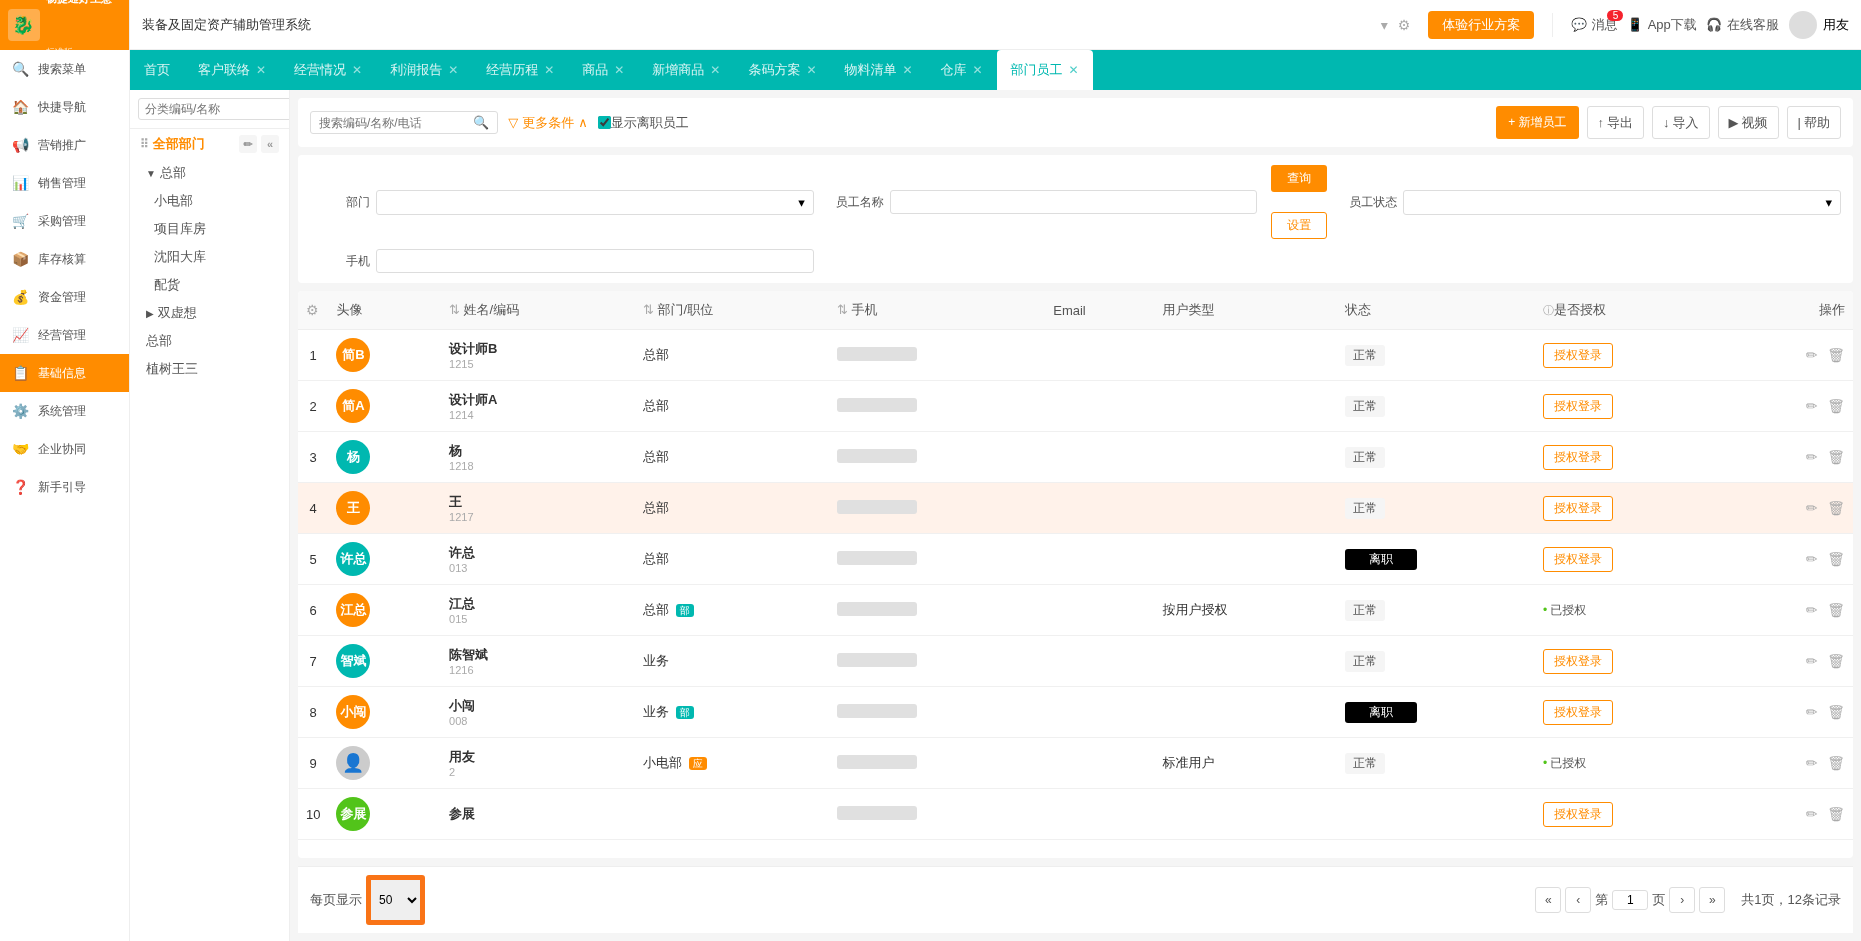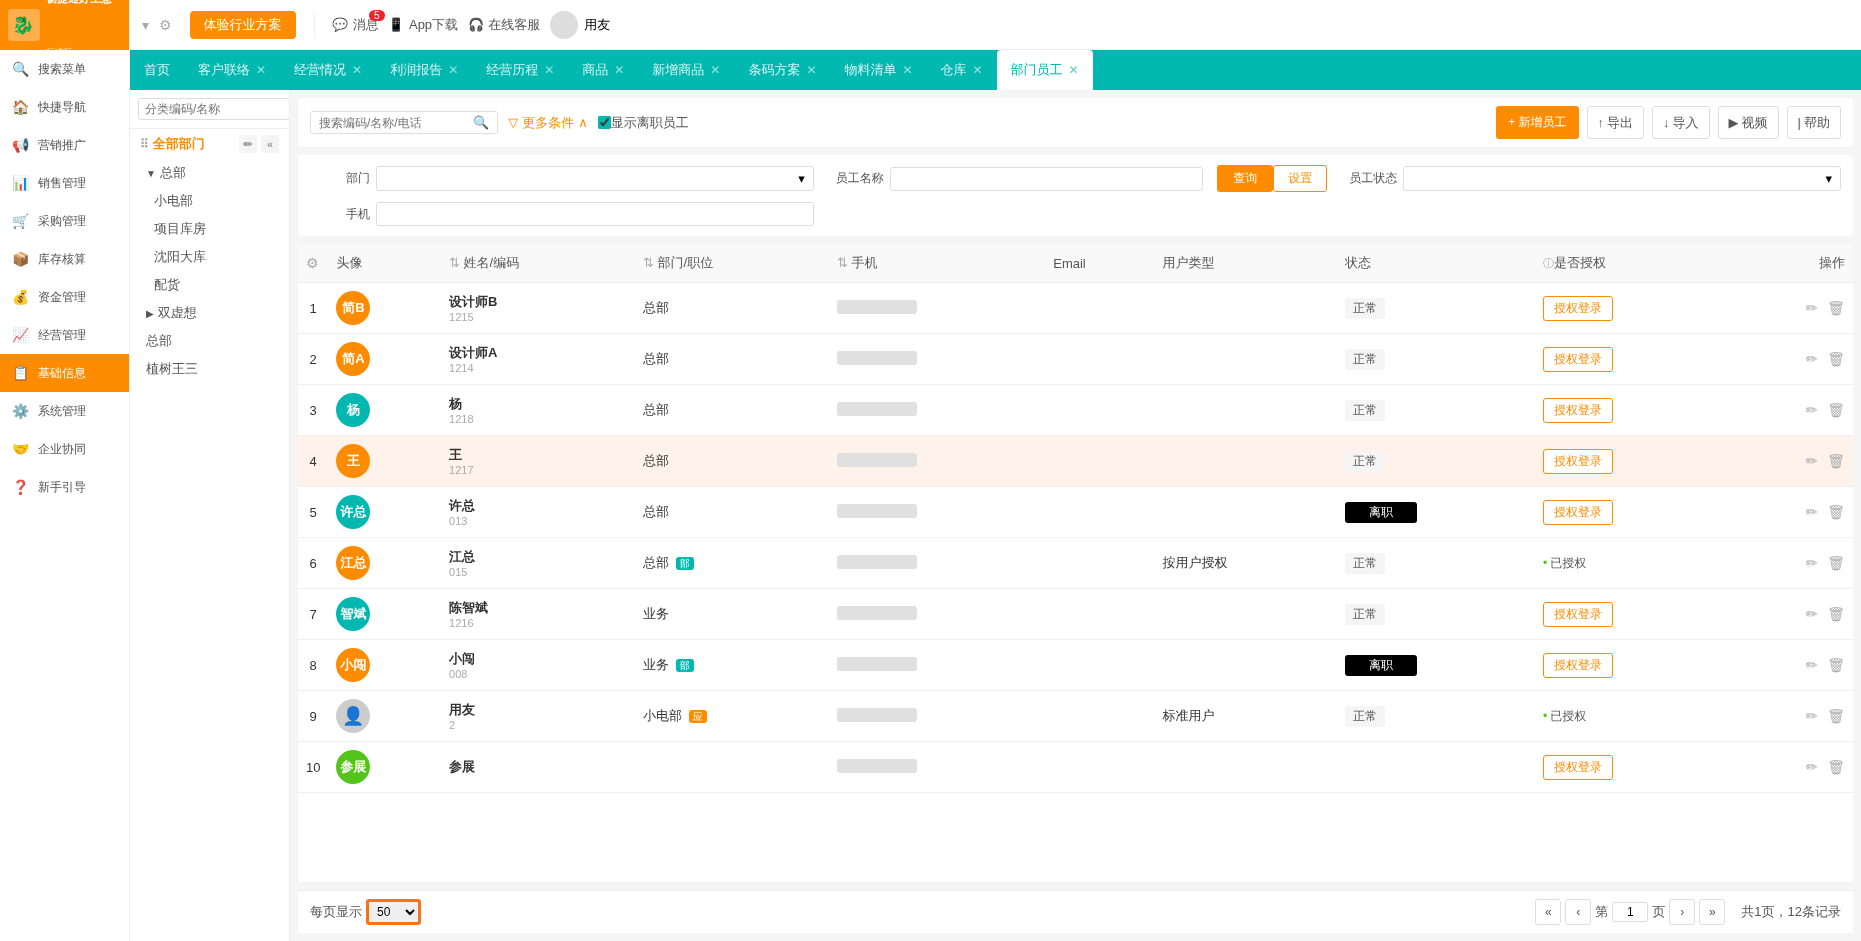--- a/index.html
+++ b/index.html
@@ -91,21 +91,21 @@
     .status-resign { color: #fff; background: #000000; border-radius: 3px; padding: 2px 24px; font-size: 12px; display: inline-block; }
     .btn-auth { border: 1px solid #ff8c00; color: #ff8c00; background: #fff; border-radius: 3px; padding: 3px 10px; cursor: pointer; font-size: 12px; }
     .auth-done { color: #555; font-size: 12px; }
     .auth-done::before { content: '•'; color: #52c41a; margin-right: 3px; }
     .mask { background: #e0e0e0; border-radius: 3px; display: inline-block; width: 80px; height: 14px; }
     .op-icon { color: #aaa; cursor: pointer; font-size: 14px; }
 
     
     .table-footer { display: flex; align-items: center; padding: 8px 12px; background: #fff; border-top: 1px solid #eee; gap: 8px; font-size: 12px; color: #555; }
     .table-footer .per-page { display: flex; align-items: center; gap: 4px; }
-    .table-footer select { border: 3px solid #f97316; border-radius: 3px; padding: 2px 4px; font-size: 12px; }
+    .table-footer select { border: 5px solid #f97316; border-radius: 3px; padding: 12px 4px; font-size: 12px; }
     .table-footer .pagination { display: flex; align-items: center; gap: 4px; margin-left: auto; }
     .page-btn { width: 26px; height: 26px; border: 1px solid #ddd; border-radius: 3px; display: flex; align-items: center; justify-content: center; cursor: pointer; background: #fff; font-size: 12px; color: #555; }
     .page-input { width: 36px; border: 1px solid #ddd; border-radius: 3px; text-align: center; padding: 2px; font-size: 12px; }
 
     
     .gear-col { color: #aaa; font-size: 14px; cursor: pointer; }
 
     
     .info-icon { color: #aaa; font-size: 11px; cursor: pointer; }
   </style>
@@ -168,20 +168,21 @@
     <div class="sidebar-item">
       <span class="s-icon">❓</span>
       <span class="s-label">新手引导</span>
     </div>
   </div>
 </div>
 
 <div class="main">
 
   <div class="topbar">
+    <span class="topbar-title">装备及固定资产辅助管理系统</span>
     <span style="color:#aaa;cursor:pointer;font-size:14px;">▾</span>
     <span style="color:#aaa;cursor:pointer;font-size:14px;margin-right:8px;">⚙</span>
     <button class="btn-orange">体验行业方案</button>
     <div style="width:1px;height:24px;background:#eee;margin:0 8px;"></div>
     <div class="topbar-badge">
       <span>💬</span>
       <span>消息</span>
       <span class="badge">5</span>
     </div>
     <div class="topbar-btn">
@@ -328,21 +329,21 @@
         <div class="form-row">
           <span class="form-label">部门</span>
           <div class="form-select" style="border:1px solid #ddd;border-radius:3px;padding:4px 8px;font-size:12px;flex:1;display:flex;align-items:center;justify-content:space-between;cursor:pointer;background:#fff;">
             <span style="color:#ccc;"></span>
             <span>▾</span>
           </div>
         </div>
         <div class="form-row">
           <span class="form-label">员工名称</span>
           <input class="form-input" type="text" style="">
-          <div style="display:flex;flex-direction:row;gap:0;margin-left:8px;">
+          <div style="display:flex;flex-direction:column;gap:20px;margin-left:8px;">
             <button class="btn-query">查询</button>
             <button class="btn-set">设置</button>
           </div>
         </div>
         <div class="form-row">
           <span class="form-label">员工状态</span>
           <div class="form-select" style="border:1px solid #ddd;border-radius:3px;padding:4px 8px;font-size:12px;flex:1;display:flex;align-items:center;justify-content:space-between;cursor:pointer;background:#fff;">
             <span style="color:#ccc;"></span>
             <span>▾</span>
           </div>

